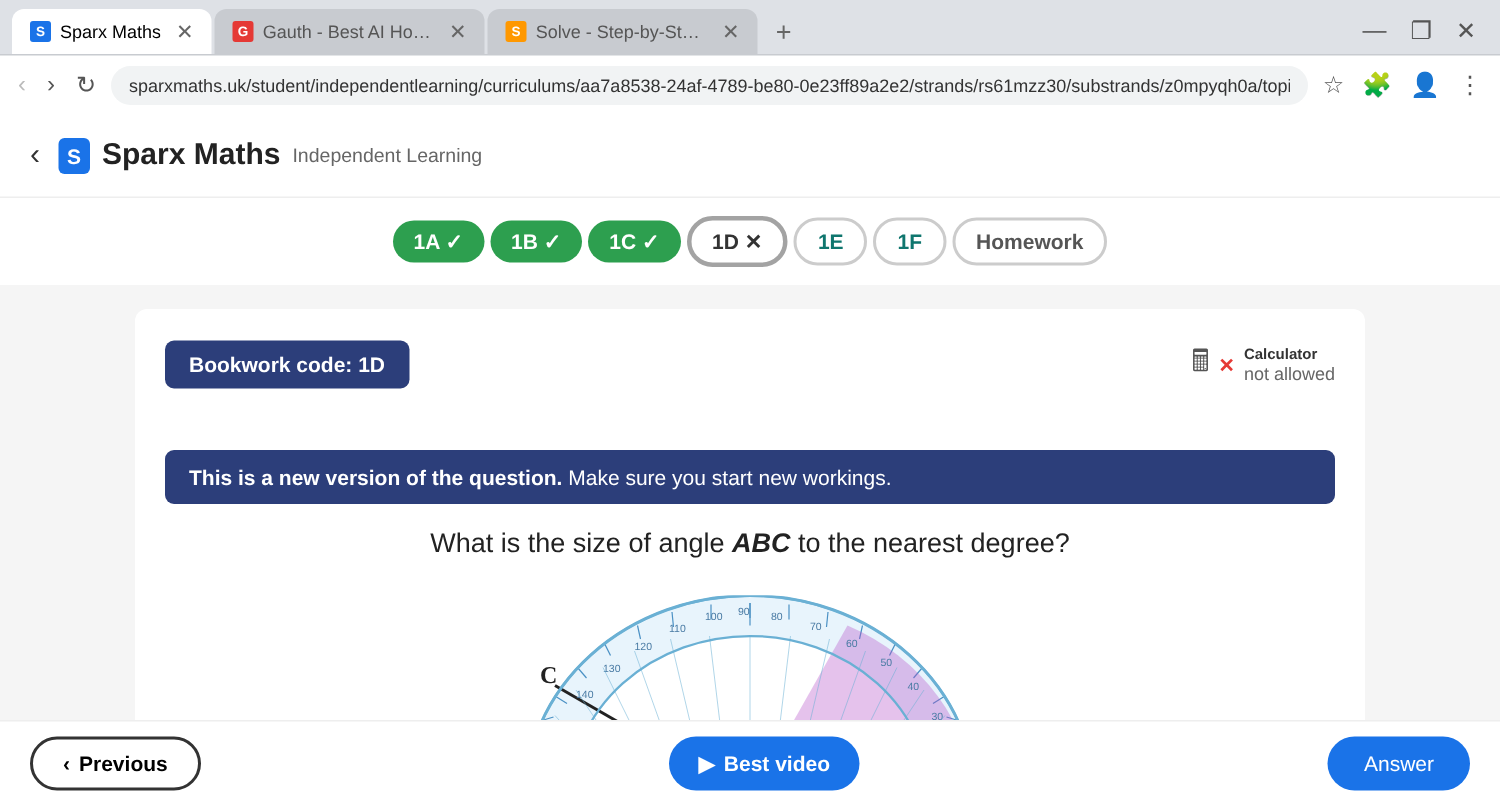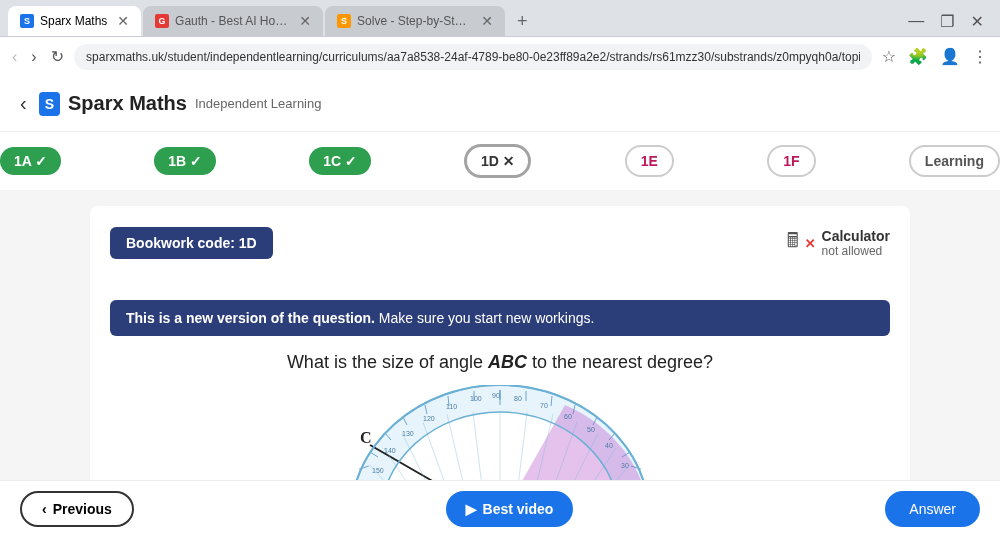--- a/index.html
+++ b/index.html
@@ -32,41 +32,41 @@
     .app-logo { display: flex; align-items: center; gap: 8px; }
     .sparx-icon { background: #1a73e8; color: white; font-weight: bold; font-size: 14px; padding: 4px 6px; border-radius: 4px; }
     .app-title { font-size: 20px; font-weight: 700; color: #222; }
     .app-subtitle { font-size: 13px; color: #666; margin-left: 8px; }
     .header-right { margin-left: auto; display: flex; align-items: center; gap: 16px; }
     .xp-badge { font-size: 14px; font-weight: 600; color: #333; }
     .user-name { font-size: 14px; color: #333; }
     .menu-btn { background: none; border: none; cursor: pointer; font-size: 18px; }
 
     
-    .progress-tabs { display: flex; justify-content: space-between; align-items: center; gap: 4px; padding: 12px 0; background: #fff; flex-shrink: 0; }
+    .progress-tabs { display: flex; justify-content: center; align-items: center; gap: 4px; padding: 12px 0; background: #fff; flex-shrink: 0; }
     .prog-tab { padding: 6px 14px; border-radius: 20px; font-size: 14px; font-weight: 600; border: none; cursor: pointer; display: flex; align-items: center; gap: 4px; }
     .prog-tab.green { background: #2d9f4f; color: white; }
     .prog-tab.red-x { background: #fff; border: 3px solid #a3a3a3; color: #333; }
-    .prog-tab.outline { background: #fff; border: 2px solid #ccc; color: #be185d; }
+    .prog-tab.outline { background: #fff; border: 2px solid #ccc; color: #0f766e; }
     .prog-tab.active-summary { background: #fff; border: 2px solid #ccc; color: #555; }
 
     
     .main-content { flex: 1; overflow-y: auto; padding: 16px 29px; background: #f5f5f5; }
     .question-card { background: #fff; border-radius: 8px; padding: 20px; max-width: 820px; margin: 0 auto; }
 
     .bookwork-row { display: flex; justify-content: space-between; align-items: center; margin-bottom: 16px; }
     .bookwork-code { background: #2c3e7a; color: white; padding: 8px 16px; border-radius: 6px; font-size: 14px; font-weight: 600; }
     .calculator-note { display: flex; align-items: center; gap: 6px; font-size: 13px; color: #555; }
     .calc-icon { font-size: 20px; }
     .calc-x { color: #e53935; font-weight: bold; }
 
     .new-version-banner { background: #2c3e7a; color: white; padding: 10px 16px; border-radius: 6px; font-size: 14px; margin-bottom: 16px; margin-top: 40px; }
     .new-version-banner strong { font-weight: 700; }
 
-    .question-text { font-size: 18px; color: #222; margin-bottom: 12px; text-align: center; }
+    .question-text { font-size: 18px; color: #222; margin-bottom: 24px; text-align: center; }
     .question-text em { font-style: italic; font-weight: 600; }
 
     
     .protractor-container { display: flex; justify-content: center; align-items: center; margin-bottom: 16px; }
 
     
     .app-footer { display: flex; align-items: center; justify-content: space-between; padding: 10px 20px; background: #fff; border-top: 1px solid #eee; flex-shrink: 0; height: 56px; }
     .prev-btn { background: #fff; border: 2px solid #333; border-radius: 20px; padding: 8px 20px; font-size: 14px; font-weight: 600; cursor: pointer; display: flex; align-items: center; gap: 6px; }
     .watch-btn { background: #1a73e8; color: white; border: none; border-radius: 20px; padding: 10px 20px; font-size: 14px; font-weight: 600; cursor: pointer; display: flex; align-items: center; gap: 6px; }
     .answer-btn { background: #1a73e8; color: white; border: none; border-radius: 20px; padding: 10px 24px; font-size: 14px; font-weight: 400; cursor: pointer; }
@@ -123,33 +123,33 @@
     <span class="app-subtitle">Independent Learning</span>
   </div>
 
   <div class="progress-tabs">
     <button class="prog-tab green">1A ✓</button>
     <button class="prog-tab green">1B ✓</button>
     <button class="prog-tab green">1C ✓</button>
     <button class="prog-tab red-x">1D ✕</button>
     <button class="prog-tab outline">1E</button>
     <button class="prog-tab outline">1F</button>
-    <button class="prog-tab active-summary">Learning</button>
+    <button class="prog-tab active-summary">Homework</button>
   </div>
 
   <div class="main-content">
     <div class="question-card">
 
       <div class="bookwork-row">
         <div class="bookwork-code">Bookwork code: 1D</div>
         <div class="calculator-note">
           <span class="calc-icon">🖩</span>
           <span class="calc-x">✕</span>
           <div>
-            <div style="font-size:14px;font-weight:600;color:#333;">Calculator</div>
+            <div style="font-size:10px;font-weight:600;color:#333;">Calculator</div>
             <div style="font-size:12px;color:#666;">not allowed</div>
           </div>
         </div>
       </div>
 
       <div class="new-version-banner">
         <strong>This is a new version of the question.</strong><span> Make sure you start new workings.</span>
       </div>
 
       <div class="question-text">

